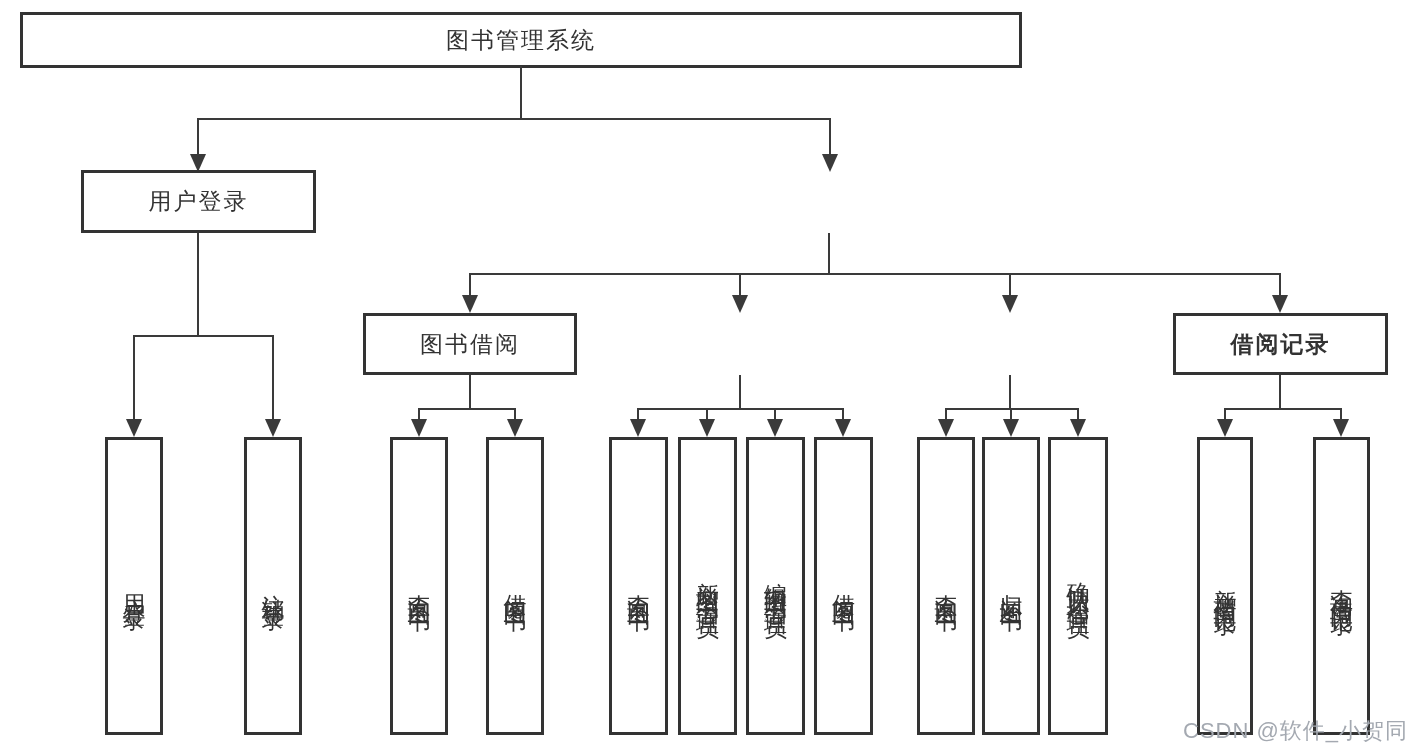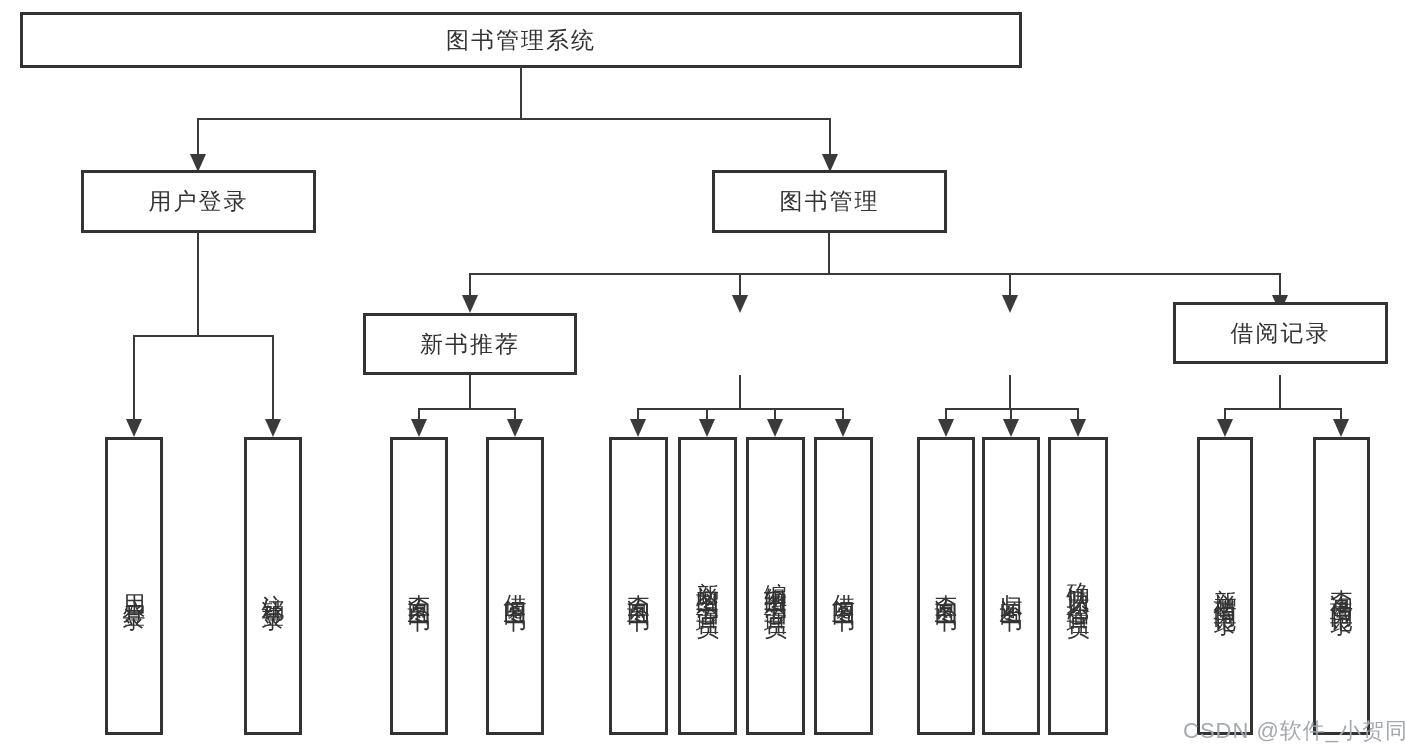--- a/index.html
+++ b/index.html
@@ -73,42 +73,41 @@
   <div class="box" style="left:20px; top:12px; width:1002px; height:56px;">图书管理系统</div>
 
   <div class="vline" style="left:520px; top:66px; height:52px;"></div>
   <div class="hline" style="left:197px; top:118px; width:634px;"></div>
   <div class="vline" style="left:197px; top:118px; height:38px;"></div>
   <div class="arrow" style="left:190px; top:154px;"></div>
   <div class="vline" style="left:829px; top:118px; height:38px;"></div>
   <div class="arrow" style="left:822px; top:154px;"></div>
 
   <div class="box" style="left:81px; top:170px; width:235px; height:63px;">用户登录</div>
-  <div class="box" style="left:712px; top:170px; width:235px; height:63px;">图书管理</div>
 
   <div class="vline" style="left:197px; top:233px; height:102px;"></div>
   <div class="hline" style="left:133px; top:335px; width:141px;"></div>
   <div class="vline" style="left:133px; top:335px; height:86px;"></div>
   <div class="arrow" style="left:126px; top:419px;"></div>
   <div class="vline" style="left:272px; top:335px; height:86px;"></div>
   <div class="arrow" style="left:265px; top:419px;"></div>
 
   <div class="vline" style="left:828px; top:233px; height:40px;"></div>
   <div class="hline" style="left:469px; top:273px; width:812px;"></div>
   <div class="vline" style="left:469px; top:273px; height:24px;"></div>
   <div class="arrow" style="left:462px; top:295px;"></div>
   <div class="vline" style="left:739px; top:273px; height:24px;"></div>
   <div class="arrow" style="left:732px; top:295px;"></div>
   <div class="vline" style="left:1009px; top:273px; height:24px;"></div>
   <div class="arrow" style="left:1002px; top:295px;"></div>
   <div class="vline" style="left:1279px; top:273px; height:24px;"></div>
   <div class="arrow" style="left:1272px; top:295px;"></div>
 
-  <div class="box" style="left:363px; top:313px; width:214px; height:62px;">新书推荐</div>
-  <div class="box" style="left:1173px; top:302px; width:215px; height:62px;">借阅记录</div>
+  <div class="box" style="left:363px; top:313px; width:214px; height:62px;">图书借阅</div>
+  <div class="box" style="left:1173px; top:313px; width:215px; height:62px;font-weight:bold;">借阅记录</div>
 
   <div class="vline" style="left:469px; top:375px; height:33px;"></div>
   <div class="hline" style="left:418px; top:408px; width:98px;"></div>
   <div class="vline" style="left:418px; top:408px; height:14px;"></div>
   <div class="arrow" style="left:411px; top:419px;"></div>
   <div class="vline" style="left:514px; top:408px; height:14px;"></div>
   <div class="arrow" style="left:507px; top:419px;"></div>
 
   <div class="vline" style="left:739px; top:375px; height:33px;"></div>
   <div class="hline" style="left:637px; top:408px; width:207px;"></div>

